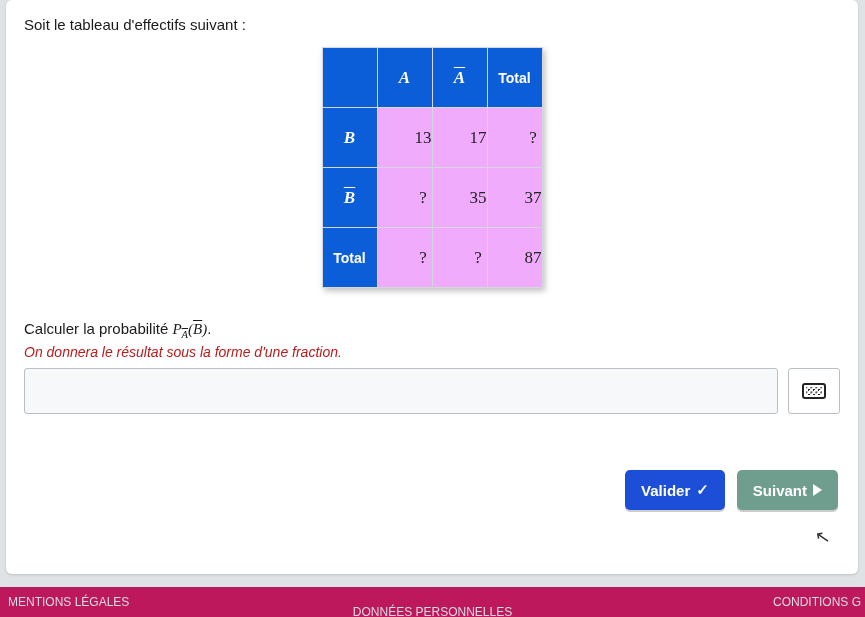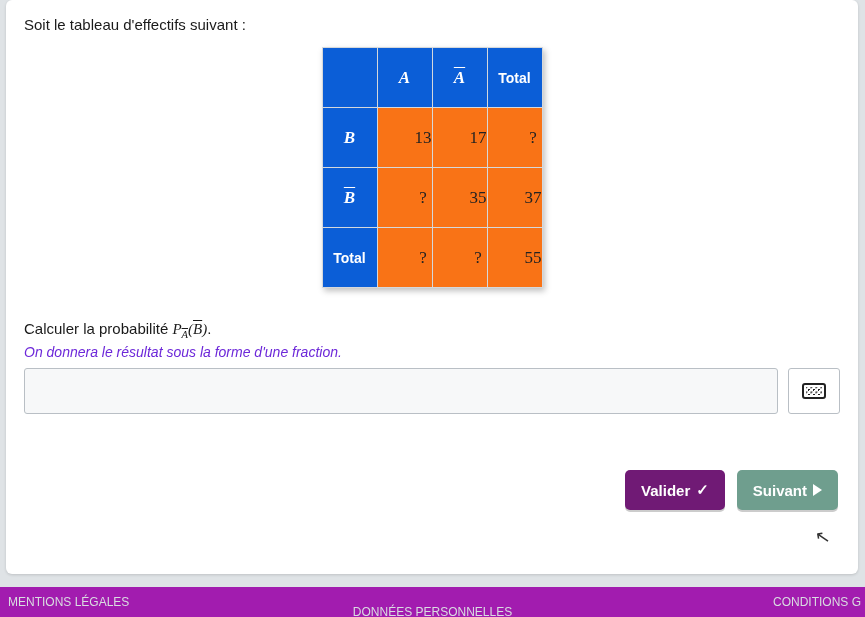--- a/index.html
+++ b/index.html
@@ -54,39 +54,39 @@
   table.eff th.label-total {
     font-style: normal;
     font-family: -apple-system, Arial, sans-serif;
     font-size: 14px;
     font-weight: 700;
   }
   table.eff th.corner {
     background: #0b5ed7;
   }
   table.eff td {
-    background: #f97316;
+    background: #f0abfc;
     font-family: Georgia, "Times New Roman", serif;
     color: #222;
     padding-left: 37px;
   }
   .overline { text-decoration: overline; }
   .question-line {
     font-size: 15px;
     color: #1a1a1a;
     margin-top: 14px;
   }
   .question-line .mathy {
     font-family: Georgia, "Times New Roman", serif;
     font-style: italic;
   }
   .hint-line {
     font-size: 14px;
     font-style: italic;
-    color: #6d28d9;
+    color: #b91c1c;
     margin-top: 4px;
     margin-bottom: 8px;
   }
   .answer-row {
     display: flex;
     gap: 10px;
     align-items: stretch;
   }
   .answer-input {
     flex: 1;
@@ -138,21 +138,21 @@
     border-radius: 5px;
     color: #fff;
     font-size: 15px;
     font-weight: 600;
     display: inline-flex;
     align-items: center;
     gap: 6px;
     cursor: pointer;
     box-shadow: 0 2px 0 rgba(0,0,0,0.2);
   }
-  .btn-validate { background: #701a75; }
+  .btn-validate { background: #1d4ed8; }
   .btn-next { background: #6f9e8e; }
   .check-icon::before { content: "✓"; font-weight: 700; }
   .play-icon {
     width: 0; height: 0;
     border-left: 9px solid #fff;
     border-top: 6px solid transparent;
     border-bottom: 6px solid transparent;
     display: inline-block;
   }
   .cursor-arrow {
@@ -160,21 +160,21 @@
     right: 28px;
     bottom: 26px;
     font-size: 18px;
     color: #333;
     transform: rotate(-10deg);
   }
   .footer {
     position: absolute;
     left: 0; right: 0; bottom: 0;
     height: 30px;
-    background: #a21caf;
+    background: #be185d;
     color: #d9dde1;
     font-size: 12px;
     display: flex;
     align-items: center;
   }
   .footer .f-left { position: absolute; left: 8px; }
   .footer .f-center { width: 100%; text-align: center; margin-top: 20px; }
   .footer .f-right { position: absolute; right: 4px; margin-left: 48px; }
   .sub { font-size: 0.7em; vertical-align: sub; font-style: italic; }
 </style>
@@ -203,21 +203,21 @@
       <tr>
         <th><span class="overline">B</span></th>
         <td>?</td>
         <td>35</td>
         <td>37</td>
       </tr>
       <tr>
         <th class="label-total">Total</th>
         <td>?</td>
         <td>?</td>
-        <td>55</td>
+        <td>87</td>
       </tr>
     </tbody>
       </table>
   </div>
 
   <div class="question-line">
     <span>Calculer la probabilité </span><span class="mathy"><span>P</span><span class="sub overline">A</span>(<span class="overline">B</span>)</span><span>.</span>
   </div>
 
   <div class="hint-line">On donnera le résultat sous la forme d'une fraction.</div>

